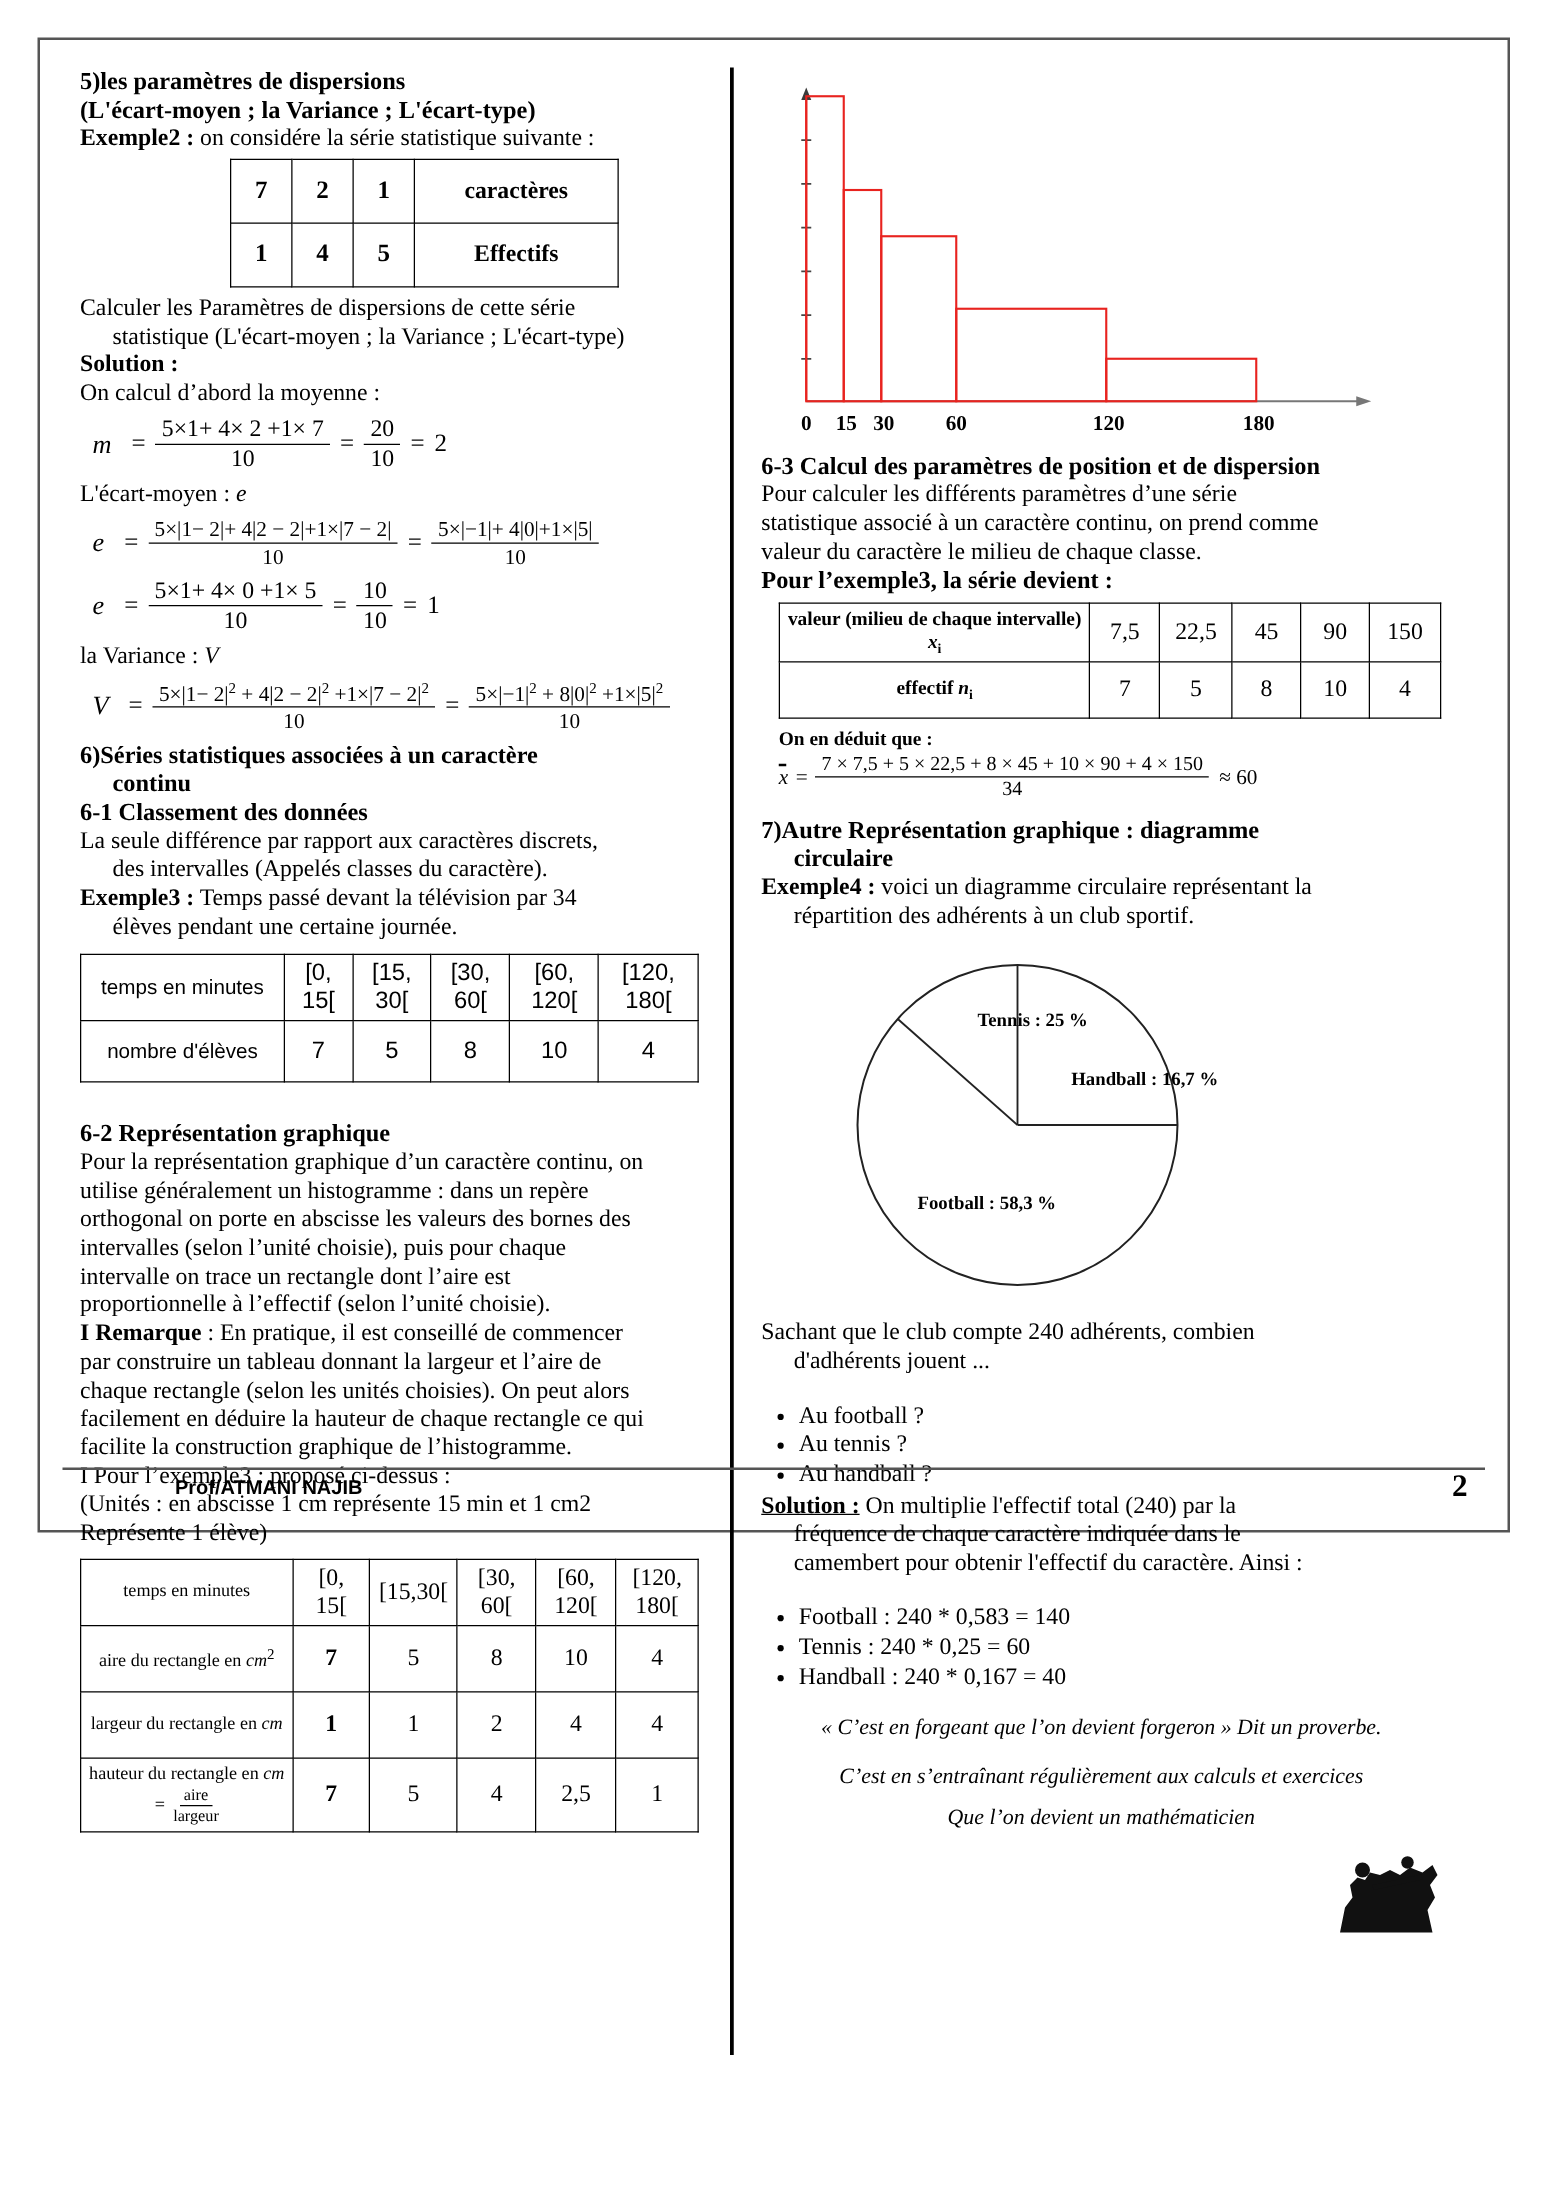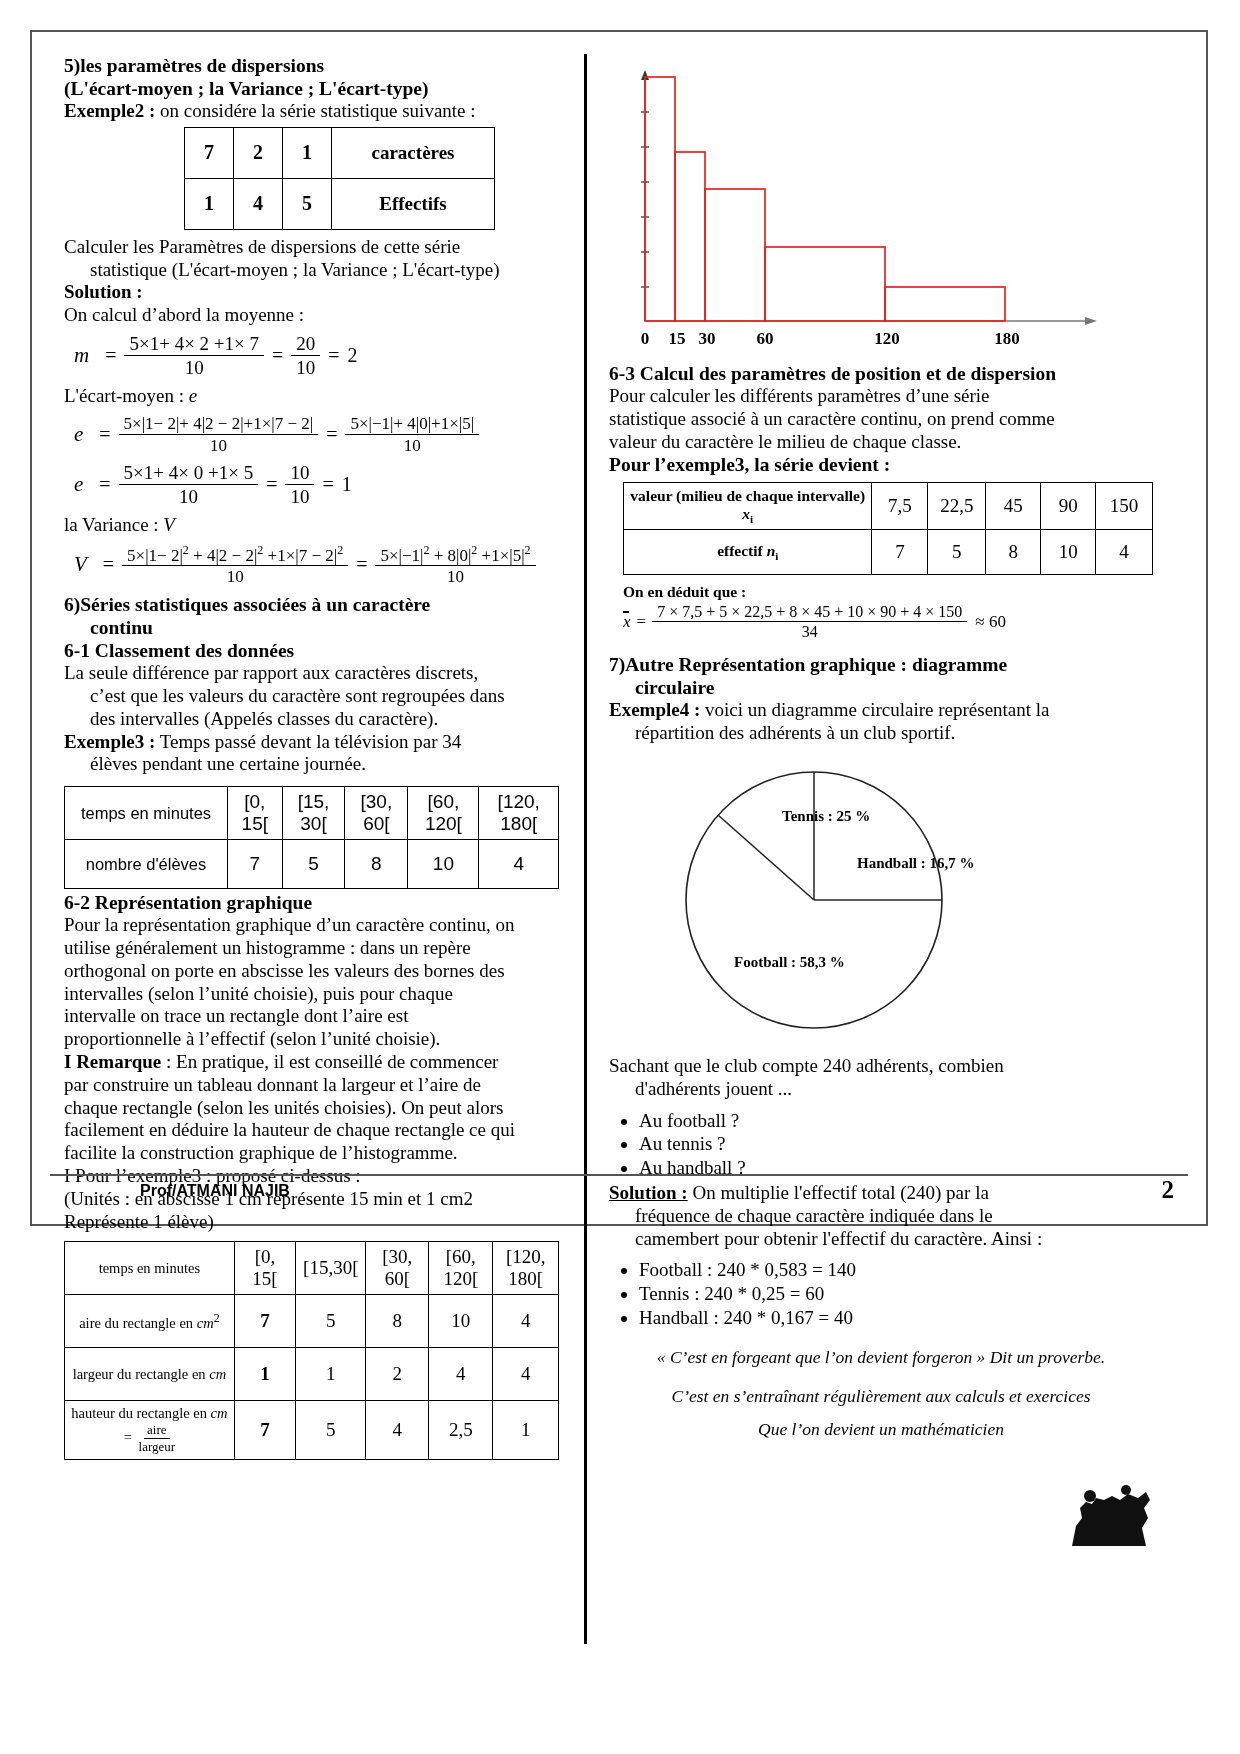--- a/index.html
+++ b/index.html
@@ -81,21 +81,21 @@
 
   .deduit{ font-size:15.5px; margin:8px 0 0 14px; font-weight:bold;}
   .xbarline{ display:flex; align-items:center; margin:2px 0 4px 14px; font-size:17px;}
   .xbar{ position:relative; font-style:italic; margin-right:6px; }
   .xbar:before{ content:""; position:absolute; left:0; right:2px; top:-1px; height:1.3px; background:#000;}
 
   
   .pie-wrap{ position:relative; width:440px; height:300px; margin:10px 0 0 55px; }
   .pielbl{ font-family:"Liberation Serif",serif; font-size:15px; font-weight:bold; }
 
-  ul.bul{ margin:8px 0 2px 0; padding-left:30px; }
+  ul.bul{ margin:20px 0 2px 0; padding-left:30px; }
   ul.bul li{ font-size:19px; line-height:1.25; }
 
   .prov{ font-style:italic; font-size:17.5px; text-align:center; line-height:1.35; margin-top:16px; }
   .prov2{ font-style:italic; font-size:17.5px; text-align:center; margin-top:10px;}
 
   .footer{ position:absolute; left:18px; right:18px; bottom:10px; height:40px; }
   .fline{ position:absolute; left:0; right:0; top:0; border-top:2px solid #555;}
   .prof{ position:absolute; left:90px; top:8px; font-family:"Liberation Sans",sans-serif; font-weight:bold; font-size:16px;}
   .pgnum{ position:absolute; right:14px; top:2px; font-weight:bold; font-size:25px;}
   .u{ text-decoration:underline; }
@@ -202,21 +202,20 @@
         <span class="frac">
           <span class="nu"><span>5×|−1|</span><sup class="sq">2</sup><span> + 8|0|</span><sup class="sq">2</sup><span> +1×|5|</span><sup class="sq">2</sup></span>
           <span class="de">10</span>
         </span>
       </div>
 
       <div class="h-bold" style="margin-top:2px">6)Séries statistiques associées à un caractère</div>
       <div class="h-bold" style="padding-left:26px">continu</div>
       <div class="h-bold">6-1 Classement des données</div>
       <div class="txt">La seule différence par rapport aux caractères discrets,</div>
-      <div class="txt" style="padding-left:26px">c’est que les valeurs du caractère sont regroupées dans</div>
       <div class="txt" style="padding-left:26px">des intervalles (Appelés classes du caractère).</div>
 
       <div class="txt">
         <span class="b">Exemple3 :</span><span> Temps passé devant la télévision par 34</span>
       </div>
       <div class="txt" style="padding-left:26px">élèves pendant une certaine journée.</div>
 
       <table class="tb tbl-ex3">
         <tbody>
             <tr>
@@ -231,21 +230,21 @@
           <td class="head">nombre d'élèves</td>
           <td>7</td>
           <td>5</td>
           <td>8</td>
           <td>10</td>
           <td>4</td>
         </tr>
       </tbody>
         </table>
 
-      <div class="h-bold" style="margin-top:2px">6-2 Représentation graphique</div>
+      <div class="h-bold" style="margin-top:30px">6-2 Représentation graphique</div>
       <div class="txt">Pour la représentation graphique d’un caractère continu, on</div>
       <div class="txt">utilise généralement un histogramme : dans un repère</div>
       <div class="txt">orthogonal on porte en abscisse les valeurs des bornes des</div>
       <div class="txt">intervalles (selon l’unité choisie), puis pour chaque</div>
       <div class="txt">intervalle on trace un rectangle dont l’aire est</div>
       <div class="txt">proportionnelle à l’effectif (selon l’unité choisie).</div>
 
       <div class="txt">
         <span class="b">I Remarque</span><span> : En pratique, il est conseillé de commencer</span>
       </div>

